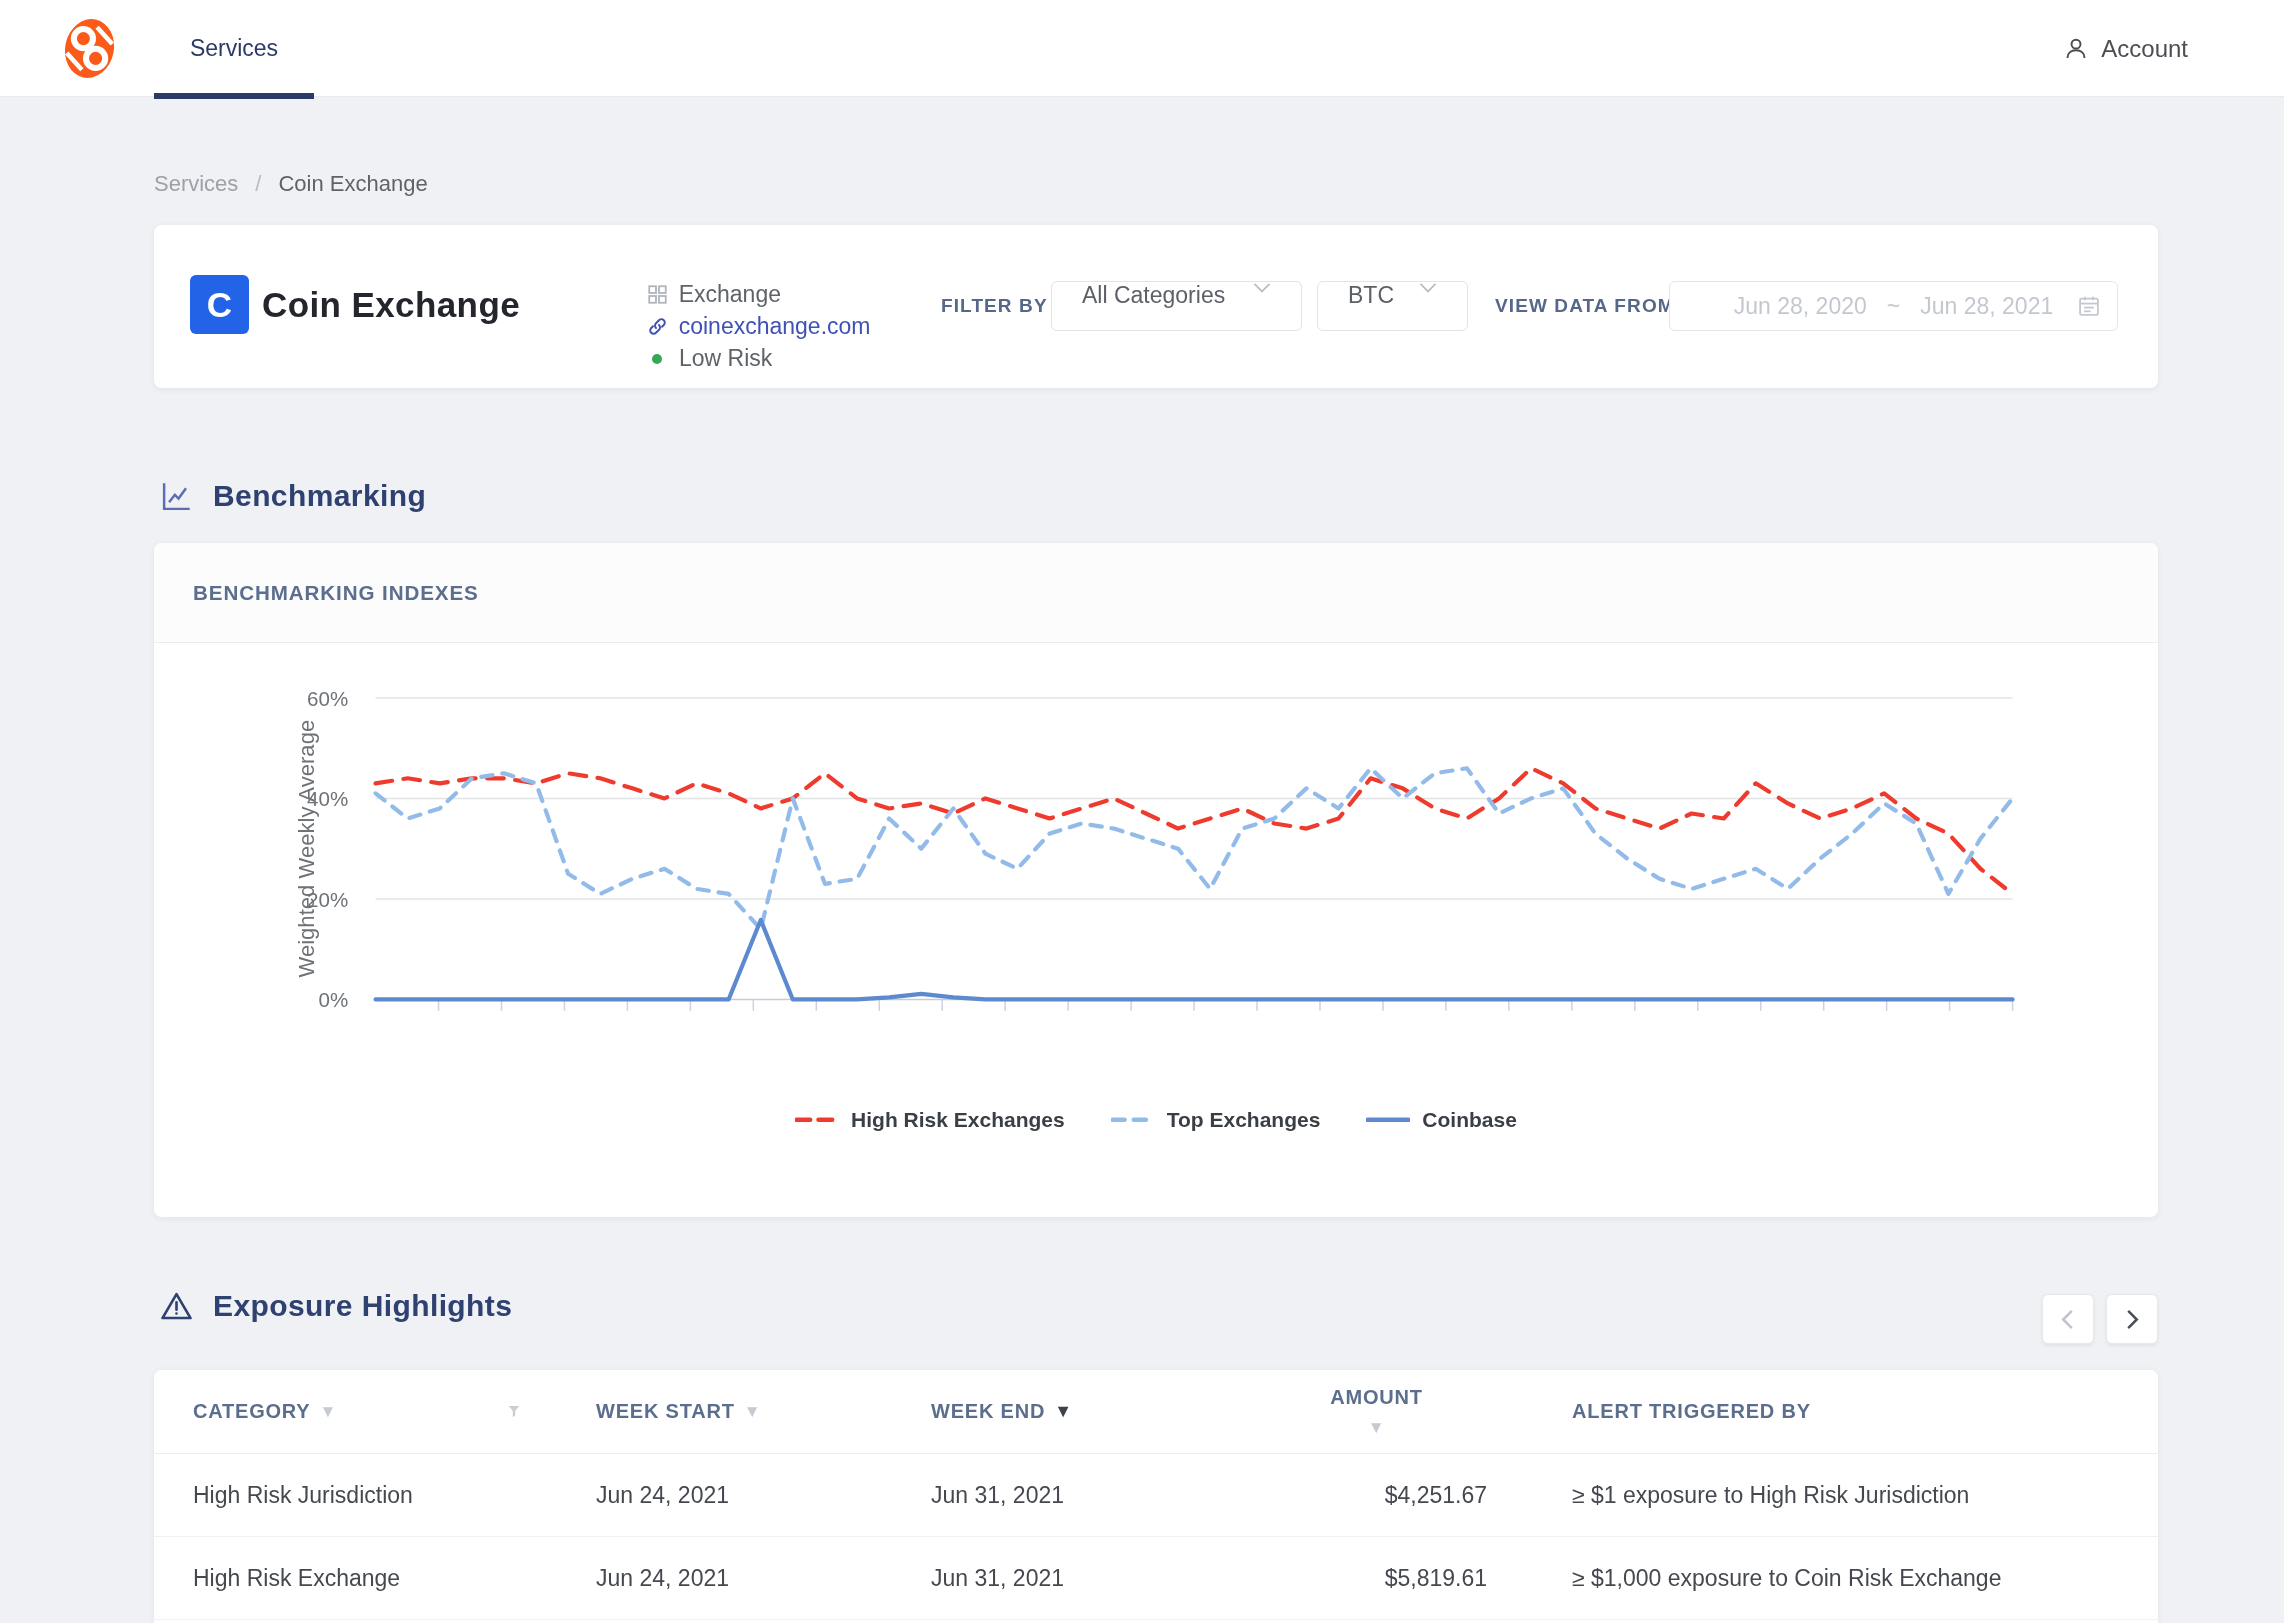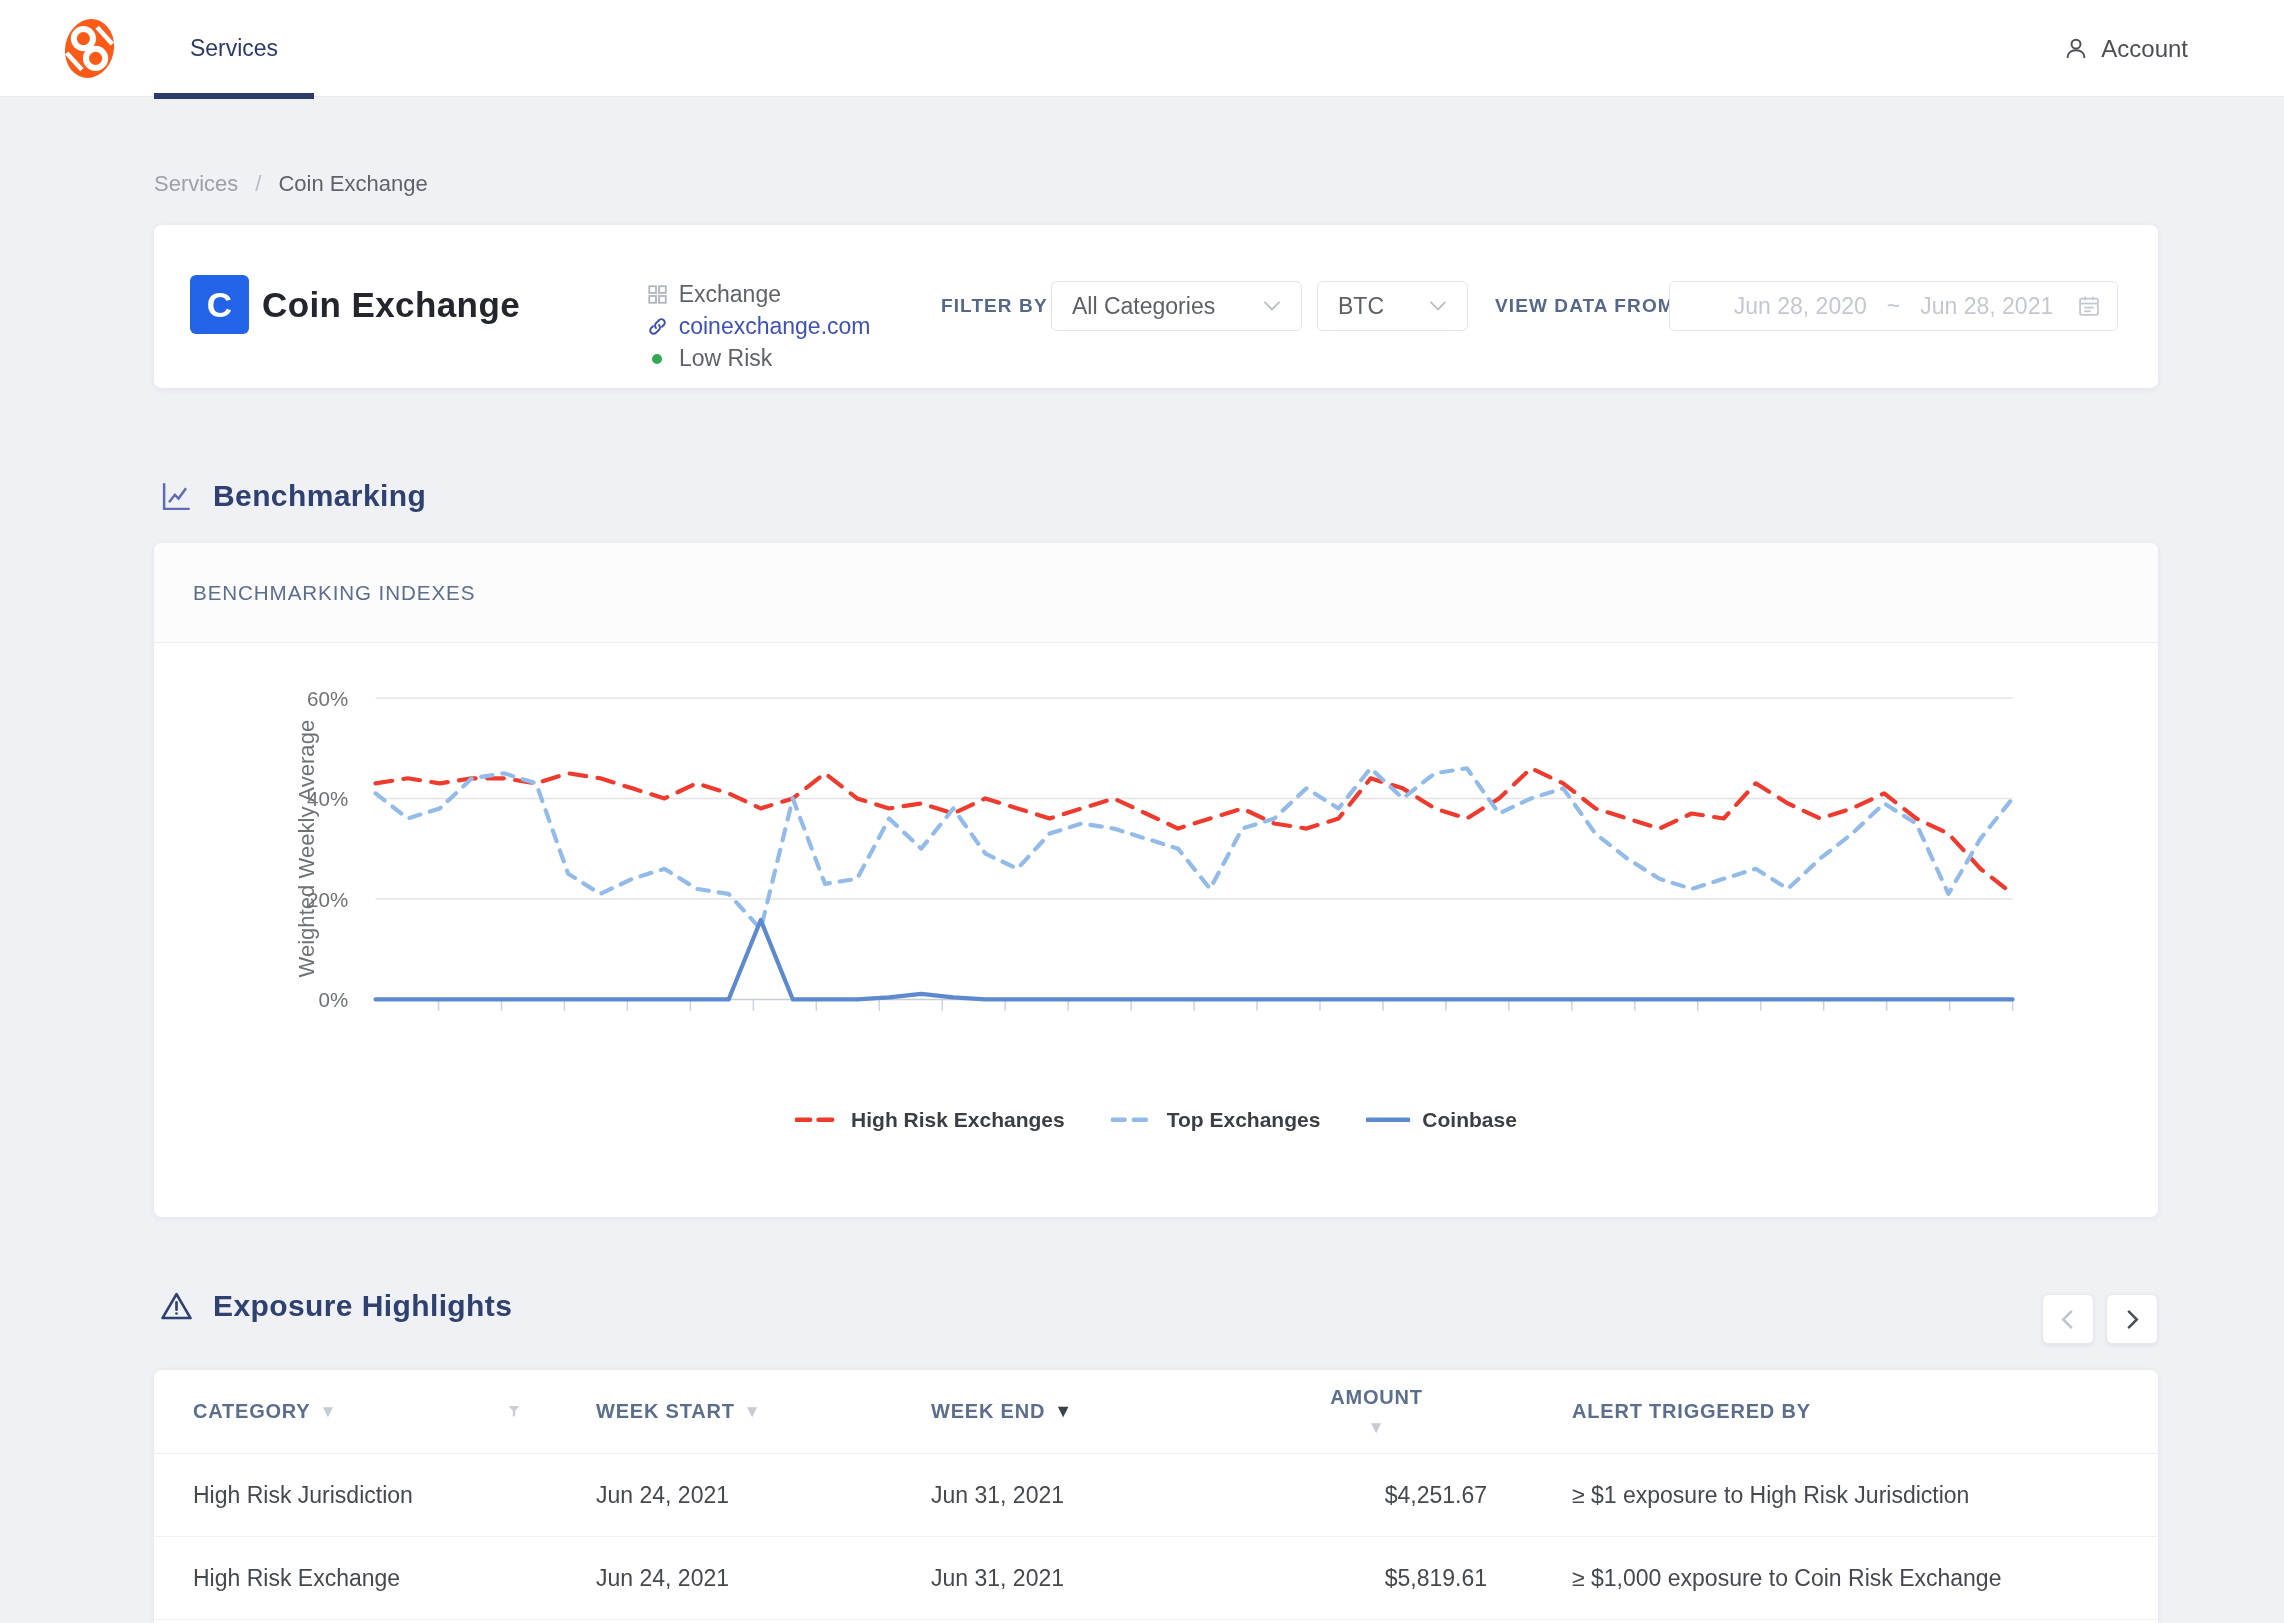--- a/index.html
+++ b/index.html
@@ -25,37 +25,37 @@
   .tile { position:absolute; left:36px; top:50px; width:59px; height:59px; background:#2363e8; border-radius:6px; display:flex; align-items:center; justify-content:center; color:#fff; font-size:35px; font-weight:bold; }
   .service-name { position:absolute; left:108px; top:60px; font-size:35px; font-weight:bold; color:#23262d; letter-spacing:0.4px; }
   .info-col { position:absolute; left:493px; top:30px; display:flex; flex-direction:column; gap:8.4px;margin-top:28px; }
   .info-row { display:flex; align-items:center; gap:10.7px; font-size:23px; color:#5f6368; height:23.6px; }
   .info-row .ic { width:21px; height:21px; flex:0 0 auto; }
   .site-link { color:#3f51b5; cursor:pointer; }
   .risk-dot { width:10px; height:10px; border-radius:50%; background:#34a853; margin:0 6px 0 5.3px; }
   .ctl-label { position:absolute; top:70px; font-size:19px; font-weight:bold; letter-spacing:1.1px; color:#56688a; }
   .filter-label { left:787px; }
   .view-label { left:1341px; }
-  .select { position:absolute; top:56px; height:50px; background:#fff; border:1.5px solid #e0e3e8; border-radius:6px; display:flex; align-items:center; justify-content:space-between; padding:0 20px; font-size:23px; color:#5d6167; cursor:pointer; }
+  .select { position:absolute; top:56px; height:50px; background:#fff; border:1.5px solid #e0e3e8; border-radius:6px; display:flex; align-items:flex-start; justify-content:space-between; padding:0 30px; font-size:23px; color:#5d6167; cursor:pointer; }
   .select.cat { left:897px; width:251px; }
   .select.asset { left:1163px; width:151px; }
   .date-input { position:absolute; left:1515px; top:56px; width:449px; height:50px; border:1.5px solid #e4e6ea; border-radius:6px; background:#fff; display:flex; align-items:center; justify-content:center; gap:20px; font-size:23px; color:#c3c8d0; cursor:pointer; }
   .date-input .cal { position:absolute; right:15px; top:11.4px; width:26px; height:26px; }
 
   
   .section-head { position:absolute; left:160px; display:flex; align-items:center; gap:20px; }
   .section-head .sh-icon { width:33px; height:33px; }
   .section-head .sh-text { font-size:30px; font-weight:bold; color:#2e4170; letter-spacing:0.4px; }
   .sec-bench { top:479px; }
   .sec-exp  { top:1289px; }
 
   
   .bench-card { position:absolute; top:543px; left:154px; width:2004px; height:674px; }
   .bench-head { height:100px; border-bottom:1.5px solid #ededf0; border-radius:7.6px 7.6px 0 0; background:#fcfcfd; display:flex; align-items:center; padding-left:39px; }
-  .bench-head-title { font-size:20.6px; font-weight:normal; letter-spacing:0.9px; color:#5c6e8e; }
+  .bench-head-title { font-size:20.6px; font-weight:bold; letter-spacing:0.9px; color:#5c6e8e; }
   #chart { position:absolute; left:0; top:100px; }
   .legend { position:absolute; top:565px; left:0; width:100%; display:flex; justify-content:center; align-items:center; gap:46px; }
   .legend-item { display:flex; align-items:center; gap:12px; cursor:pointer; }
   .legend-label { font-size:21px; font-weight:bold; color:#3a3f45; }
 
   
   .pager { position:absolute; top:1294px; right:126px; display:flex; gap:12px; }
   .pager-btn { width:52px; height:50px; background:#fff; border:1.5px solid #e6e8ec; border-radius:6px; box-shadow:0 1.5px 3.8px rgba(28,39,64,.07); display:flex; align-items:center; justify-content:center; cursor:pointer; }
   .table-card { position:absolute; top:1370px; left:154px; width:2004px; height:327px; border-radius:7.6px 7.6px 0 0; }
   .t-grid { display:grid; grid-template-columns:312px 91px 335px 335px 221px 1fr; padding-left:39px; align-items:center; }

